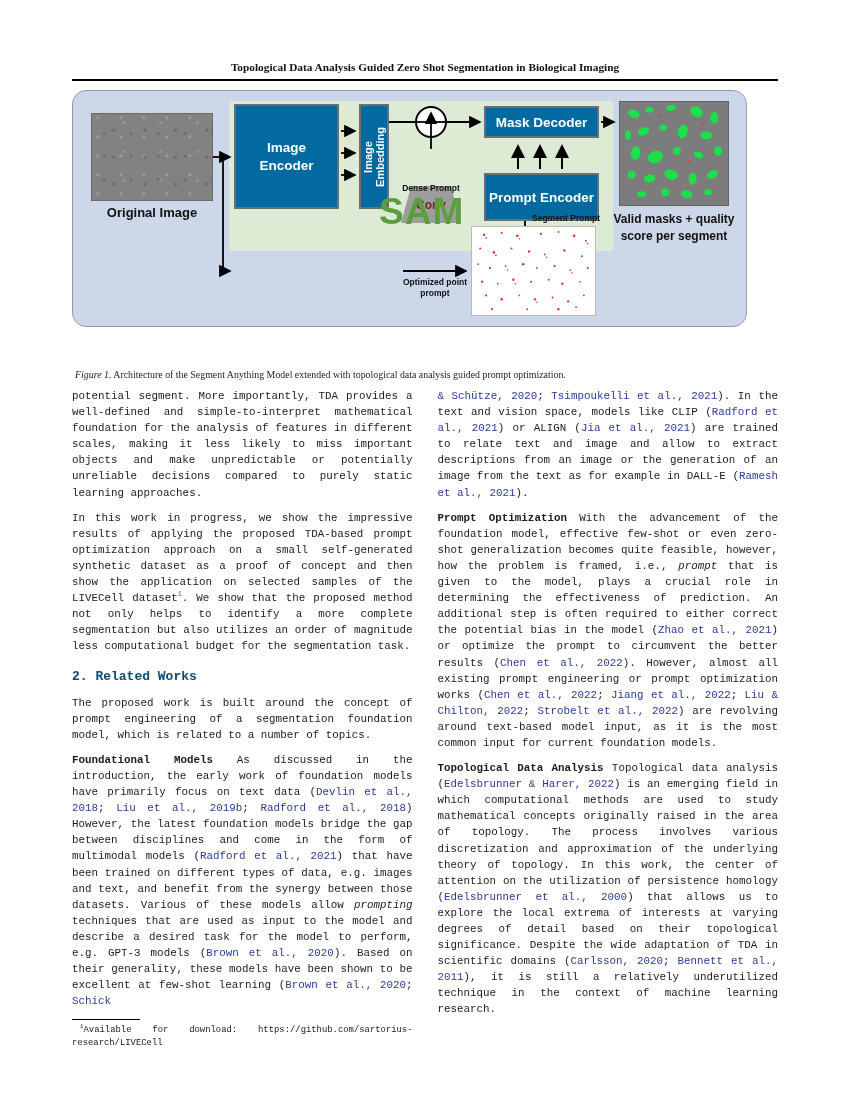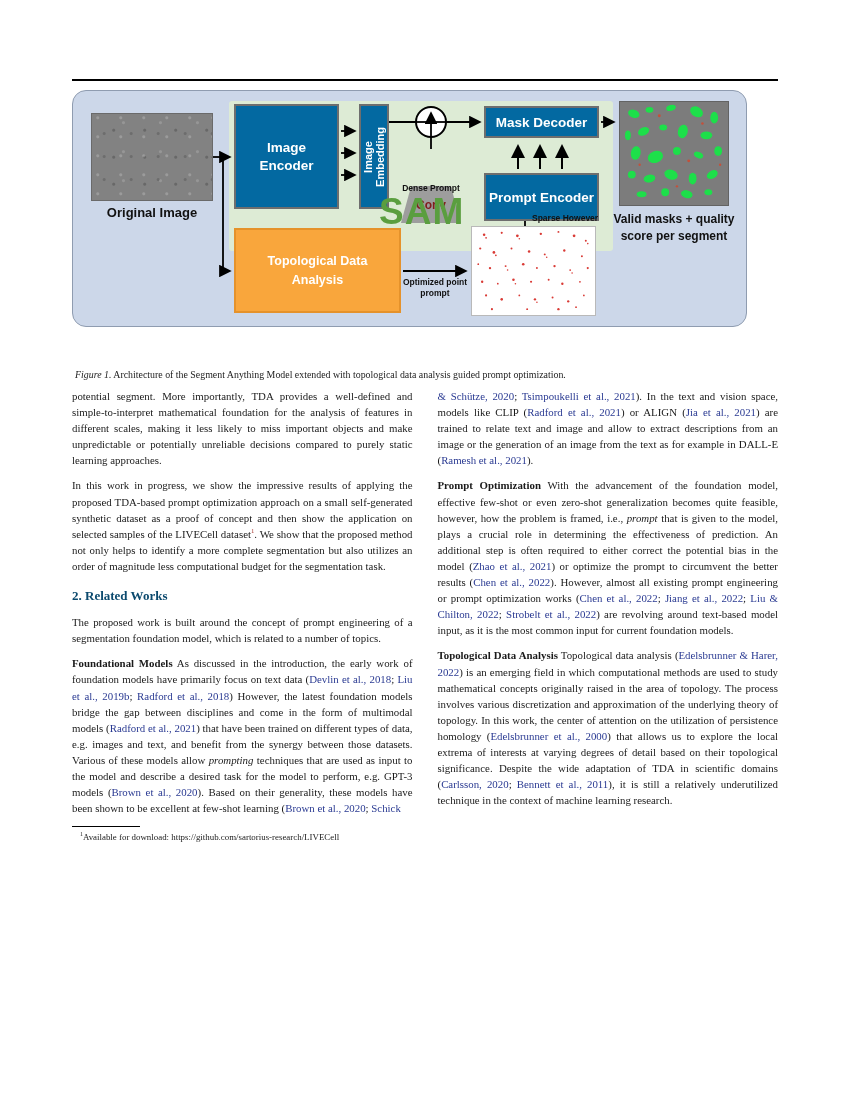--- a/index.html
+++ b/index.html
@@ -55,40 +55,41 @@
               border:1px solid #636363;box-sizing:border-box;z-index:3;}
   .output-label{position:absolute;left:524px;top:120px;width:154px;text-align:center;
                 font-size:12px;font-weight:bold;color:#111;line-height:1.4;z-index:3;}
   .connectors{position:absolute;left:0;top:0;z-index:2;}
 
   
   .fig-caption{position:absolute;left:75px;top:341px;width:672px;font-size:9.9px;color:#222;margin-top:28px;}
   .cap-label{font-style:italic;}
 
   
-  .cols{position:absolute;left:72px;top:388px;width:706px;display:flex;gap:25px;}
+  .cols{position:absolute;left:72px;top:388px;width:706px;display:flex;gap:25px;font-family:Liberation Mono, monospace;}
   .col{flex:1;font-size:10.85px;line-height:16.1px;text-align:justify;color:#1a1a1a;}
   .col p{margin:0 0 9px 0;}
   .sec-heading{font-size:13px;font-weight:bold;margin:14px 0 10px 0;color:#0c4a6e;}
   .s-c{color:#2a3a92;}
   .s-b{font-weight:bold;}
   .s-i{font-style:italic;}
   .s-sup{color:#a8352c;vertical-align:super;font-size:0.62em;line-height:0;}
   .s-fsup{vertical-align:super;font-size:0.66em;line-height:0;}
 
   
   .footnote{margin-top:10px;font-size:8.9px;line-height:12.5px;text-align:justify;color:#1a1a1a;}
   .footnote-rule{width:68px;height:1px;background:#000;margin-bottom:4px;}
   .footnote-text{text-indent:8px;}
 </style>
 </head>
 <body>
 
 <div class="page">
 
+  <div class="paper-title">Topological Data Analysis Guided Zero Shot Segmentation in Biological Imaging</div>
   <div class="title-rule"></div>
 
   <div class="fig-panel">
     <div class="fig-canvas">
 
       <div class="sam-region"></div>
 
       <svg class="connectors" width="673" height="235">
         <defs>
           <marker id="ah" markerWidth="7" markerHeight="7" refX="5.5" refY="3.5" orient="auto">
@@ -140,21 +141,21 @@
       </div>
       <div class="dense-label">Dense Prompt</div>
       <div class="sam-logo">SAM</div>
 
       <div class="gray-box decoder">
         <span>Mask Decoder</span>
       </div>
       <div class="gray-box prompt-encoder">
         <span>Prompt Encoder</span>
       </div>
-      <div class="sparse-label">Sparse However</div>
+      <div class="sparse-label">Segment Prompt</div>
 
       <div class="points-img">
         <svg width="123" height="88" viewBox="0 0 125 90">
           <g fill="#d93a35">
             <circle cx="12" cy="8" r="1.3"></circle>
               <circle cx="14" cy="11" r="0.9"></circle>
             <circle cx="30" cy="6" r="1.1"></circle>
               <circle cx="46" cy="9" r="1.4"></circle>
             <circle cx="48" cy="12" r="0.8"></circle>
               <circle cx="70" cy="7" r="1.2"></circle>
@@ -202,24 +203,20 @@
               <circle cx="88" cy="84" r="1.2"></circle>
             <circle cx="106" cy="82" r="0.9"></circle>
           </g>
         </svg>
       </div>
       <div class="optimized-label">
         <div>Optimized point</div>
         <div>prompt</div>
       </div>
 
-      <div class="tda-box">
-        <div>Topological Data</div>
-        <div>Analysis</div>
-      </div>
 
       <div class="output-img">
         <svg width="108" height="103" viewBox="0 0 110 105">
           <g fill="#1ddf4a">
             <ellipse cx="14" cy="12" rx="6" ry="4" transform="rotate(20 14 12)"></ellipse>
             <ellipse cx="30" cy="8" rx="4" ry="3"></ellipse>
             <ellipse cx="52" cy="6" rx="5" ry="3" transform="rotate(-15 52 6)"></ellipse>
             <ellipse cx="78" cy="10" rx="7" ry="5" transform="rotate(30 78 10)"></ellipse>
             <ellipse cx="96" cy="16" rx="4" ry="6"></ellipse>
             <ellipse cx="8" cy="34" rx="3" ry="5"></ellipse>

